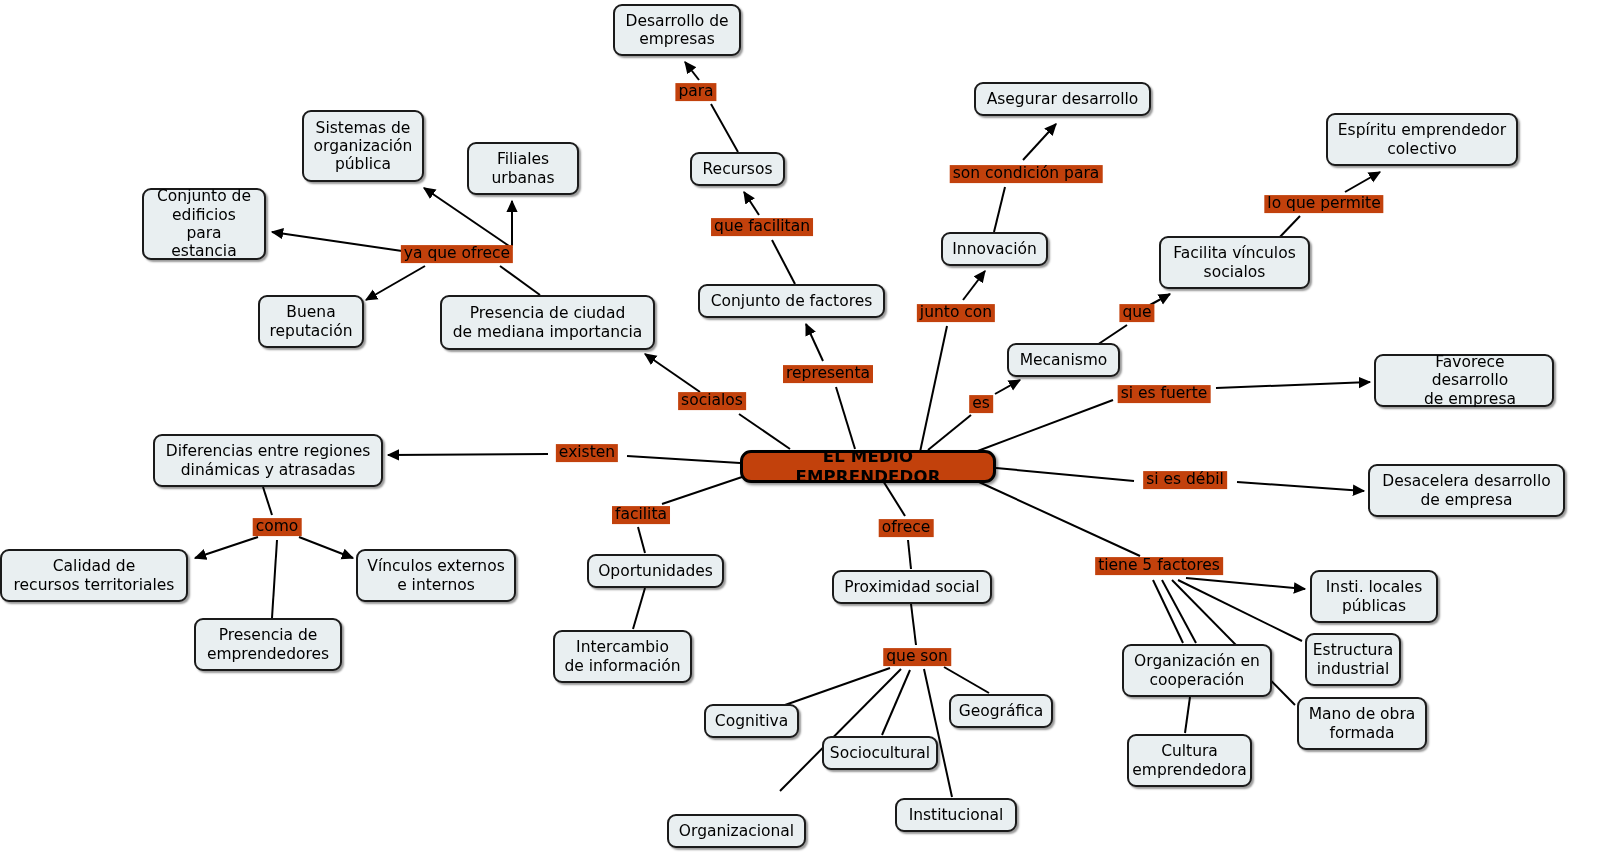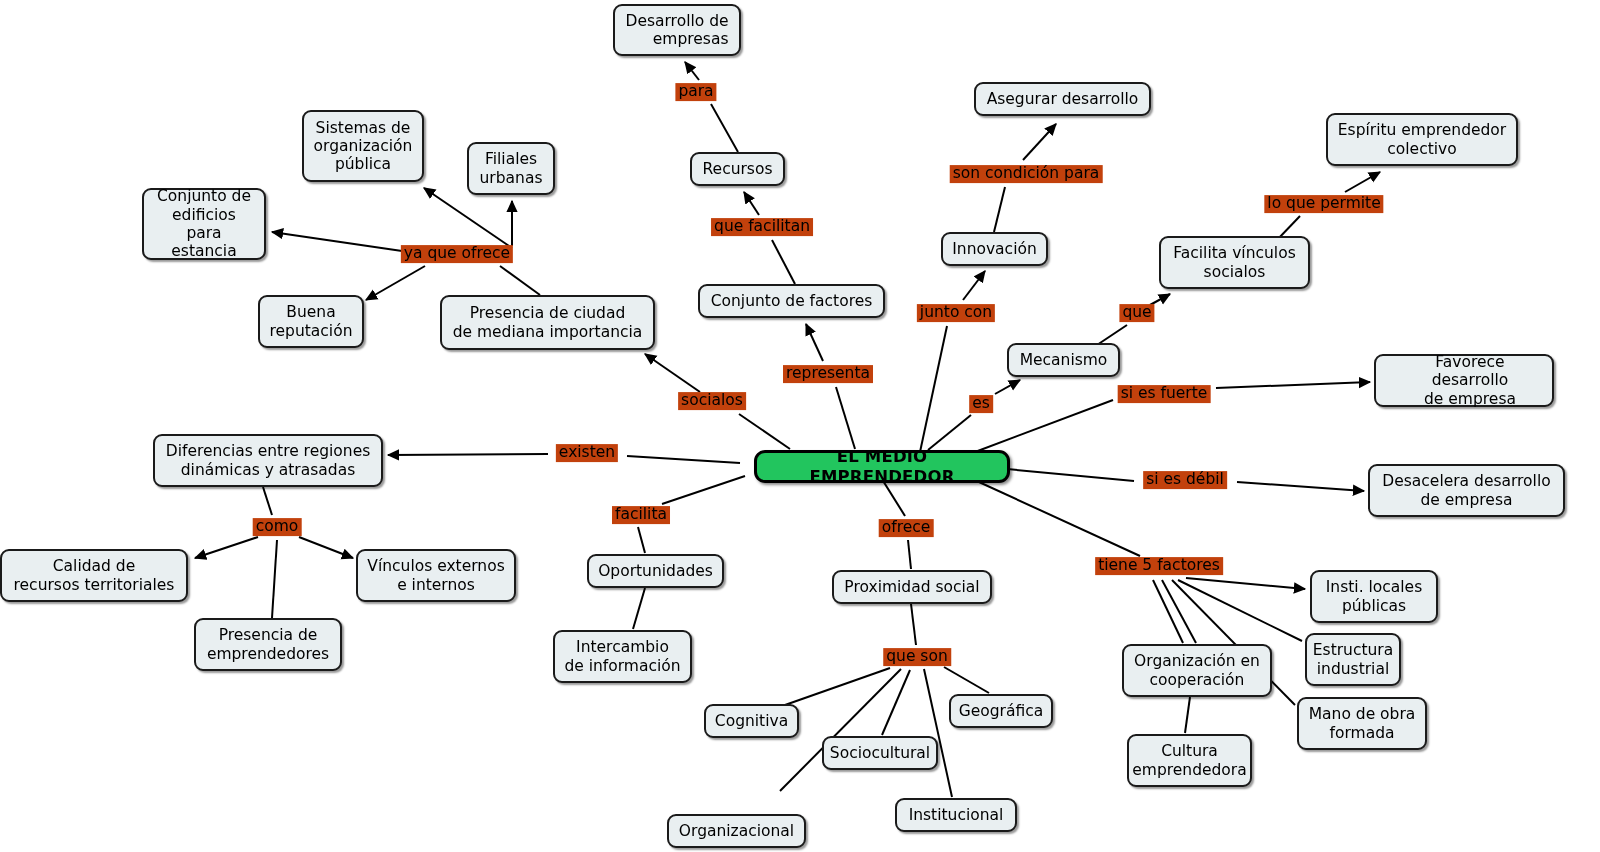--- a/index.html
+++ b/index.html
@@ -35,29 +35,28 @@
     text-align: center;
     color: #000000;
     font-size: 15.5px;
     line-height: 1.18;
     padding: 3px 8px;
     box-shadow: 2px 2px 2px rgba(0,0,0,0.40);
     white-space: pre-line;
     z-index: 5;
   }
   .node.center {
-    background: #22c55e;
+    background: #c2410c;
     border: 3px solid #000000;
     border-radius: 11px;
     font-weight: bold;
     font-size: 16.5px;
     letter-spacing: 0.2px;
     z-index: 9;
     box-shadow: 2px 2px 3px rgba(0,0,0,0.45);
-    margin-left: 14px;
   }
   .elabel {
     position: absolute;
     color: #000000;
     font-size: 15.5px;
     line-height: 1.15;
     white-space: pre-line;
     text-align: center;
     background: #c2410c;
     padding: 0 3px;
@@ -123,26 +122,26 @@
         <line x1="968" y1="477" x2="1140" y2="556" stroke="#000000" stroke-width="2"></line>
         <line x1="1186" y1="578" x2="1305" y2="589" stroke="#000000" stroke-width="2" marker-end="url(#arrowhead)"></line>
         <line x1="1178" y1="580" x2="1302" y2="641" stroke="#000000" stroke-width="2"></line>
         <line x1="1172" y1="580" x2="1295" y2="705" stroke="#000000" stroke-width="2"></line>
         <line x1="1162" y1="580" x2="1196" y2="643" stroke="#000000" stroke-width="2"></line>
         <line x1="1153" y1="580" x2="1183" y2="643" stroke="#000000" stroke-width="2"></line>
         <line x1="1190" y1="697" x2="1185" y2="733" stroke="#000000" stroke-width="2"></line>
       </g>
   </svg>
   <div id="node-layer">
-      <div class="node" style="left: 613px; top: 4px; width: 128px; height: 52px; text-align: right;">Desarrollo de
+      <div class="node" style="left: 613px; top: 4px; width: 128px; height: 52px;">Desarrollo de
 empresas</div>
       <div class="node" style="left: 302px; top: 110px; width: 122px; height: 72px;">Sistemas de
 organización
 pública</div>
-      <div class="node" style="left: 467px; top: 142px; width: 88px; height: 53px;">Filiales
+      <div class="node" style="left: 467px; top: 142px; width: 112px; height: 53px;">Filiales
 urbanas</div>
       <div class="node" style="left: 142px; top: 188px; width: 124px; height: 72px;">Conjunto de
 edificios
 para estancia</div>
       <div class="node" style="left: 258px; top: 295px; width: 106px; height: 53px;">Buena
 reputación</div>
       <div class="node" style="left: 440px; top: 295px; width: 215px; height: 55px;">Presencia de ciudad
 de mediana importancia</div>
       <div class="node" style="left: 690px; top: 152px; width: 95px; height: 34px;">Recursos</div>
       <div class="node" style="left: 698px; top: 284px; width: 187px; height: 34px;">Conjunto de factores</div>

